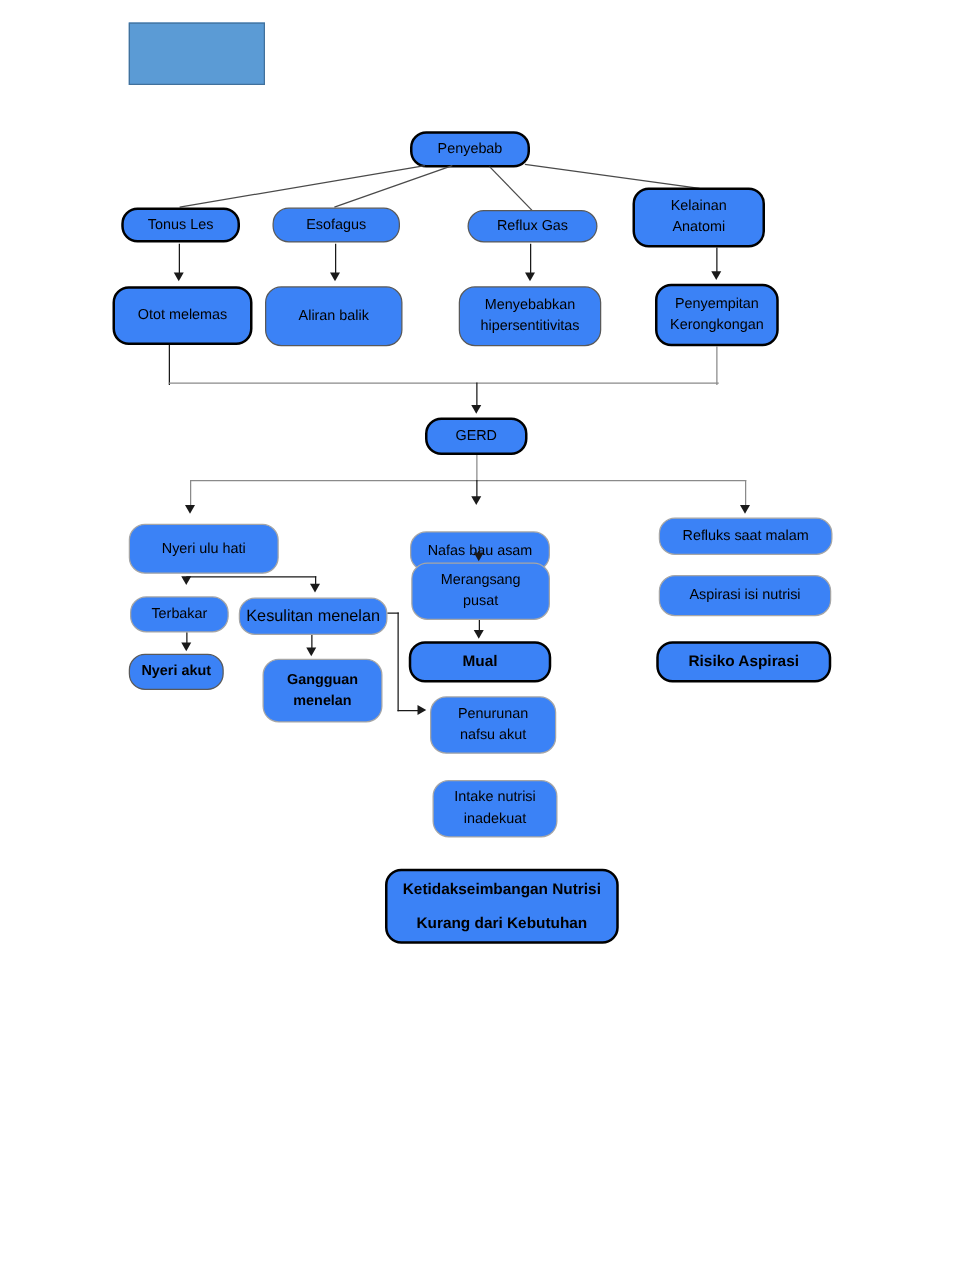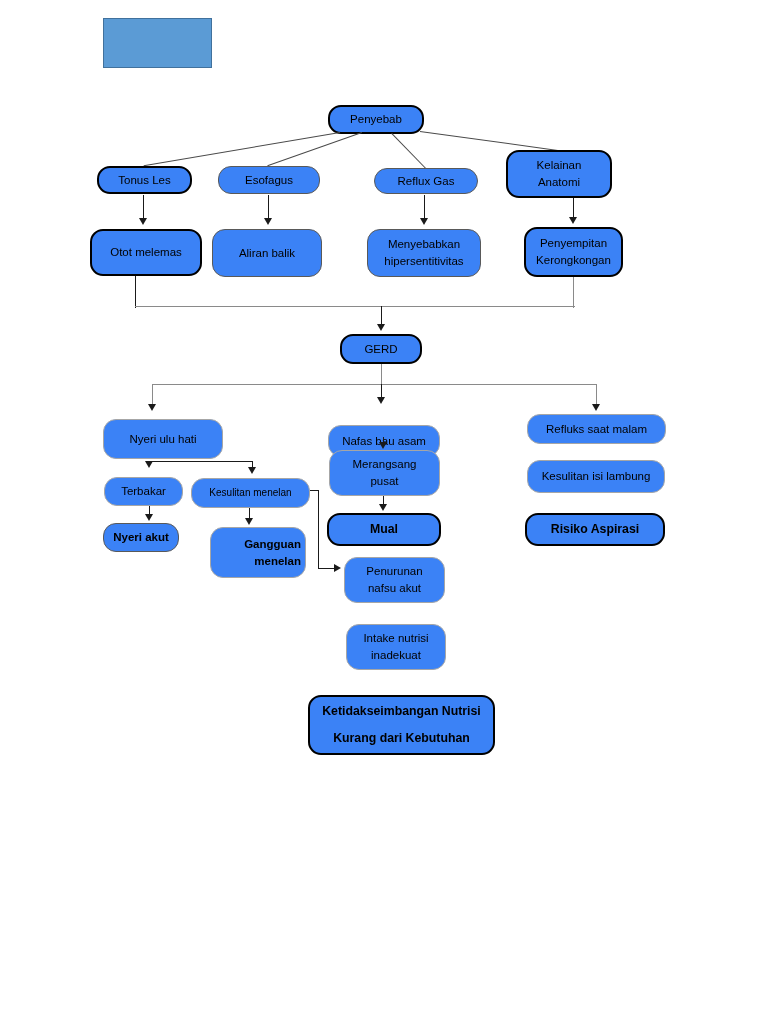--- a/index.html
+++ b/index.html
@@ -34,21 +34,21 @@
   .thin {
     border: 1px solid #a6a6a6;
   }
   .med {
     border: 1.3px solid #595959;
   }
   .thick {
     border: 2.2px solid #000000;
   }
   .bold-text { font-weight: bold; }
-  .f10 { font-size: 10px; }
+  .f10 { font-size: 13px; }
   .f11 { font-size: 11.5px; }
   .f12 { font-size: 12.3px; }
 
   .blue-rect {
     position: absolute;
     background: #5b9bd5;
     border: 1px solid #41719c;
   }
 
   
@@ -192,21 +192,21 @@
   <div class="ln vline ln-dark" style="left:149px; top:506px; height:11px;"></div>
   <div class="arrow-down" style="left:145px; top:514px;"></div>
 
   <div class="ln vline ln-dark" style="left:249px; top:508px; height:13px;"></div>
   <div class="arrow-down" style="left:245px; top:518px;"></div>
 
   <div class="node med f11 bold-text" style="left:103px; top:523px; width:76px; height:29px;">
     <span>Nyeri akut</span>
   </div>
 
-  <div class="node thin f11 bold-text two-line" style="left:210px; top:527px; width:96px; height:51px;align-items:flex-end;">
+  <div class="node thin f11 bold-text two-line" style="left:210px; top:527px; width:96px; height:51px;">
     <span>Gangguan</span>
     <span>menelan</span>
   </div>
 
   <div class="ln hline ln-dark" style="left:310px; top:490px; width:9px;"></div>
   <div class="ln vline ln-dark" style="left:318px; top:490px; height:79px;"></div>
   <div class="ln hline ln-dark" style="left:318px; top:568px; width:18px;"></div>
   <div class="arrow-right" style="left:334px; top:564px;"></div>
 
   <div class="node thin f11" style="left:328px; top:405px; width:112px; height:32px;margin-top:20px;">
@@ -241,20 +241,20 @@
   <div class="node thick f12 bold-text two-line" style="left:308px; top:695px; width:187px; height:60px; line-height:2.0;justify-content:space-between;">
     <span>Ketidakseimbangan Nutrisi</span>
     <span>Kurang dari Kebutuhan</span>
   </div>
 
   <div class="node thin f11" style="left:527px; top:414px; width:139px; height:30px;">
     <span>Refluks saat malam</span>
   </div>
 
   <div class="node thin f11" style="left:527px; top:460px; width:138px; height:33px;">
-    <span>Kesulitan isi lambung</span>
+    <span>Aspirasi isi nutrisi</span>
   </div>
 
   <div class="node thick f12 bold-text" style="left:525px; top:513px; width:140px; height:33px;">
     <span>Risiko Aspirasi</span>
   </div>
 
 </div>
 
 </body></html>

